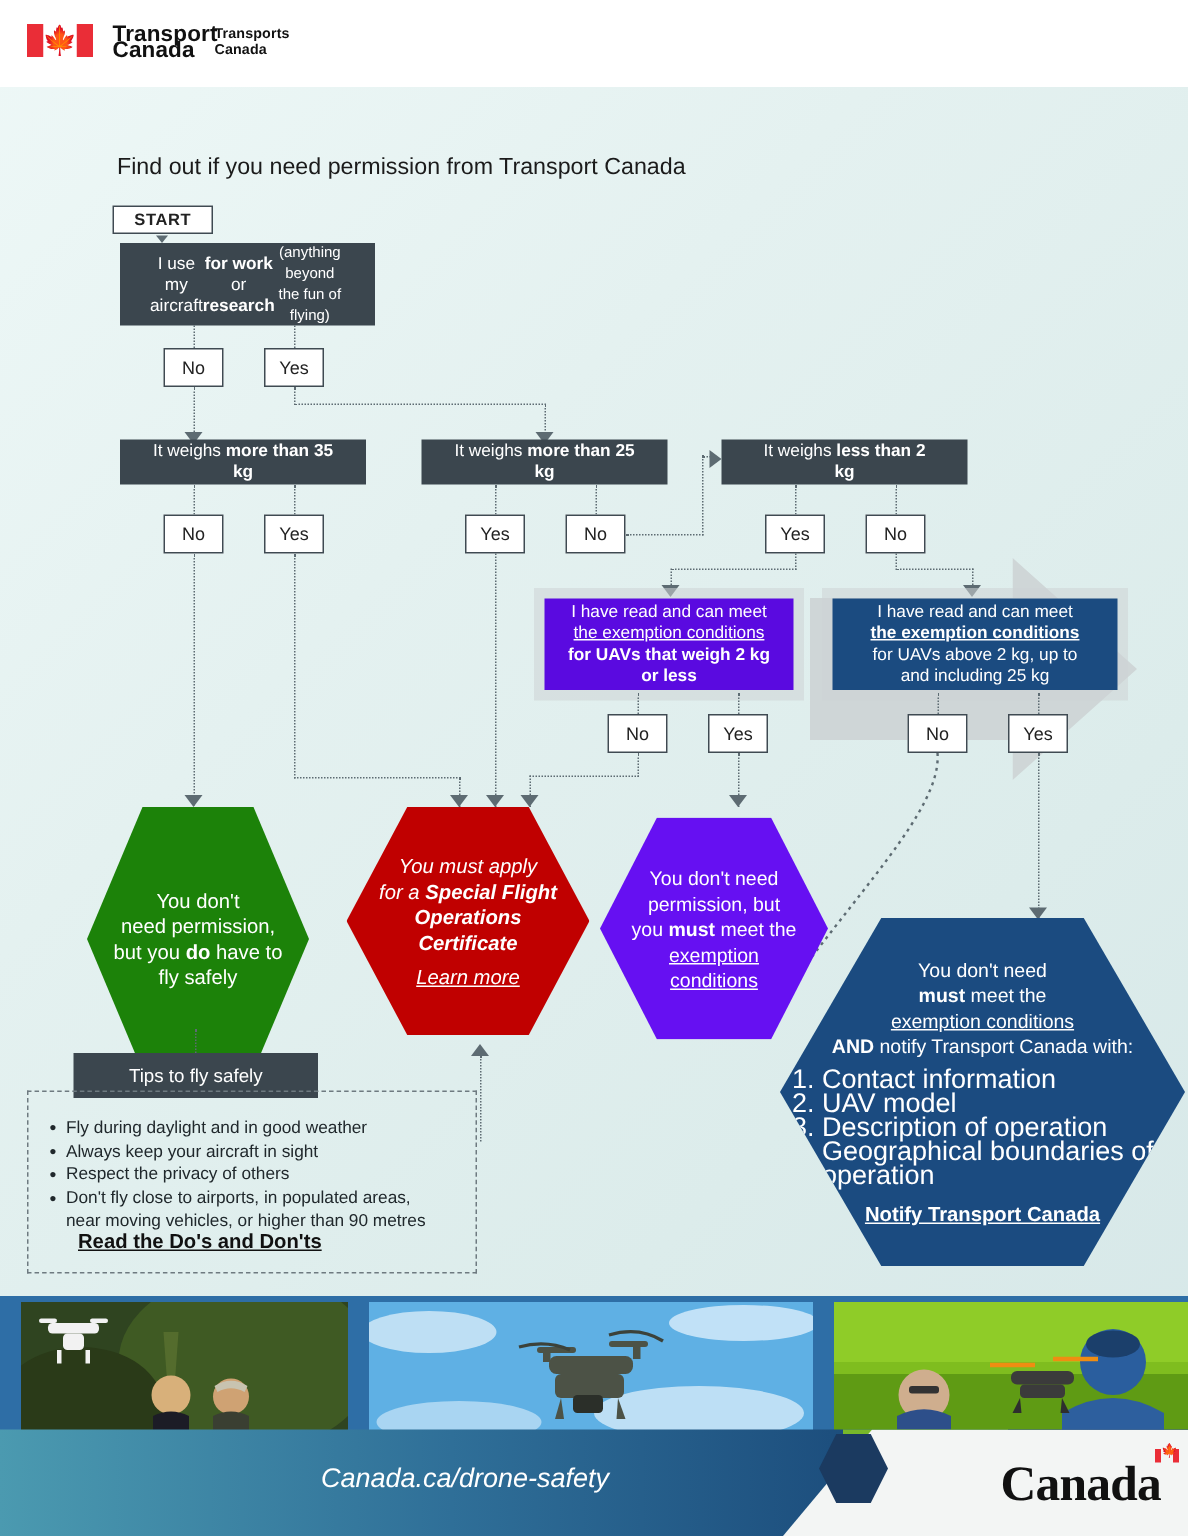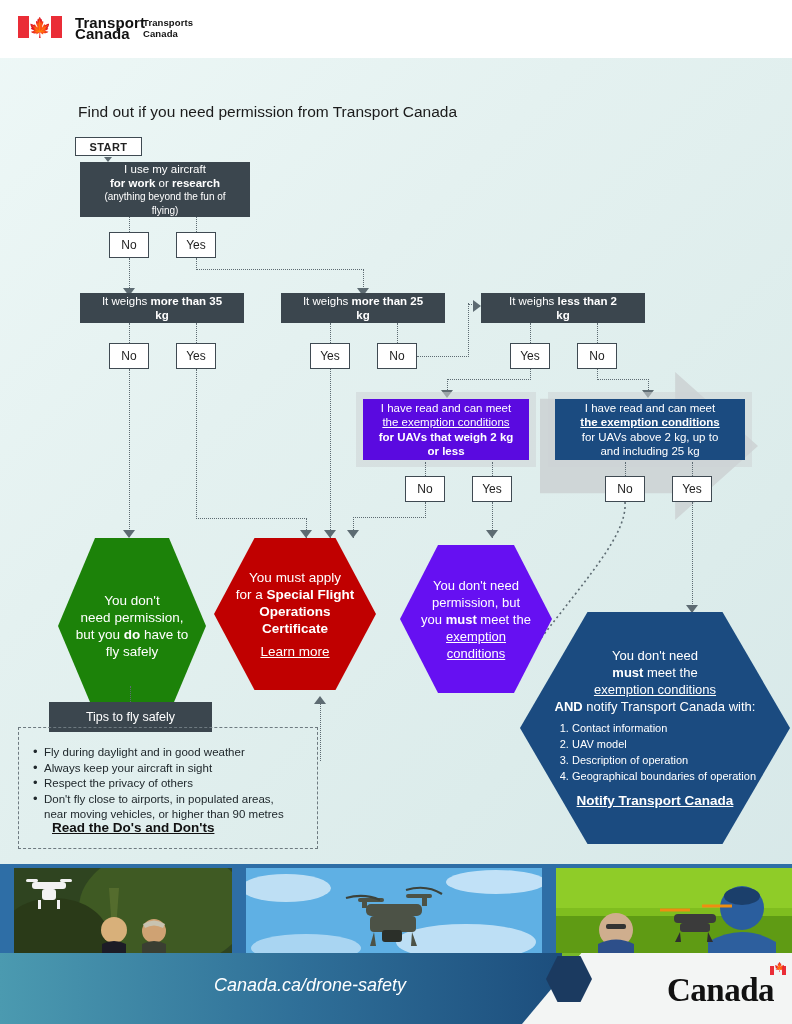--- a/index.html
+++ b/index.html
@@ -36,21 +36,21 @@
 
   
   .node { position:absolute; }
   .start-box {
     background:#fff; border:1.6px solid #3f4a52; text-align:center;
     font-size:11px; font-weight:bold; color:#222; letter-spacing:.4px;
     display:flex; align-items:center; justify-content:center;
   }
   .dark-box {
     background:#3b464e; color:#fff; text-align:center;
-    display:flex; flex-direction:column; align-items:center; justify-content:center;
+    display:flex; align-items:center; justify-content:center;
     font-size:11.5px; line-height:14px; padding:4px 20px;
   }
   .dark-box b { font-weight:bold; }
   .yn {
     background:#fff; border:1.6px solid #3f4a52; text-align:center;
     font-size:12px; color:#222;
     display:flex; align-items:center; justify-content:center;
   }
   .cond-box {
     color:#fff; text-align:center; padding:5px 8px;
@@ -269,21 +269,21 @@
 
   <div class="hex hex-green" style="left:58px; top:538px; width:148px; height:176px;">
     <div class="inner" style="font-size:13.5px; line-height:17px;">
       <div>You don't</div>
       <div>need permission,</div>
       <div><span>but you </span><b>do</b><span> have to</span></div>
       <div>fly safely</div>
     </div>
   </div>
 
-  <div class="hex hex-red" style="left:214px; top:538px; width:162px; height:152px;">
+  <div class="hex hex-red" style="left:231px; top:538px; width:162px; height:152px;font-style:italic;">
     <div class="inner" style="font-size:13.5px; line-height:17px;">
       <div>You must apply</div>
       <div><span>for a </span><b>Special Flight</b></div>
       <div><b>Operations</b></div>
       <div><b>Certificate</b></div>
       <div style="height:6px;"></div>
       <div class="ul">Learn more</div>
     </div>
   </div>
 
@@ -297,21 +297,21 @@
     </div>
   </div>
 
   <div class="hex hex-blue" style="left:520px; top:612px; width:270px; height:232px;">
     <div class="inner" style="font-size:13px; line-height:17px; padding:0 10px;">
       <div>You don't need</div>
       <div><b>must</b><span> meet the</span></div>
       <div class="ul">exemption conditions</div>
       <div><b>AND</b><span> notify Transport Canada with:</span></div>
       <div style="height:5px;"></div>
-      <ol id="blue-list" style="text-align:left; display:inline-block; margin:0 0 0 18px; padding:0; font-size:11px; line-height:16px;"><li>Contact information</li><li>UAV model</li><li>Description of operation</li><li>Geographical boundaries of operation</li></ol>
+      <ol id="blue-list" style="text-align:left; display:inline-block; margin:0 0 0 18px; padding:0; font-size:18px; line-height:16px;"><li>Contact information</li><li>UAV model</li><li>Description of operation</li><li>Geographical boundaries of operation</li></ol>
       <div style="height:8px;"></div>
       <div class="ul" style="font-size:13.5px; font-weight:bold;">Notify Transport Canada</div>
     </div>
   </div>
 
   <div class="dline v" style="left:130px; top:686px; height:18px;"></div>
   <div class="tips-head" style="left:49px; top:702px; width:163px; height:30px;">Tips to fly safely</div>
   <div class="tips-box" style="left:18px; top:727px; width:300px; height:122px;"></div>
   <ul class="tips-list" style="left:32px; top:745px; width:282px;" id="tips-list">
       <li>Fly during daylight and in good weather</li>

